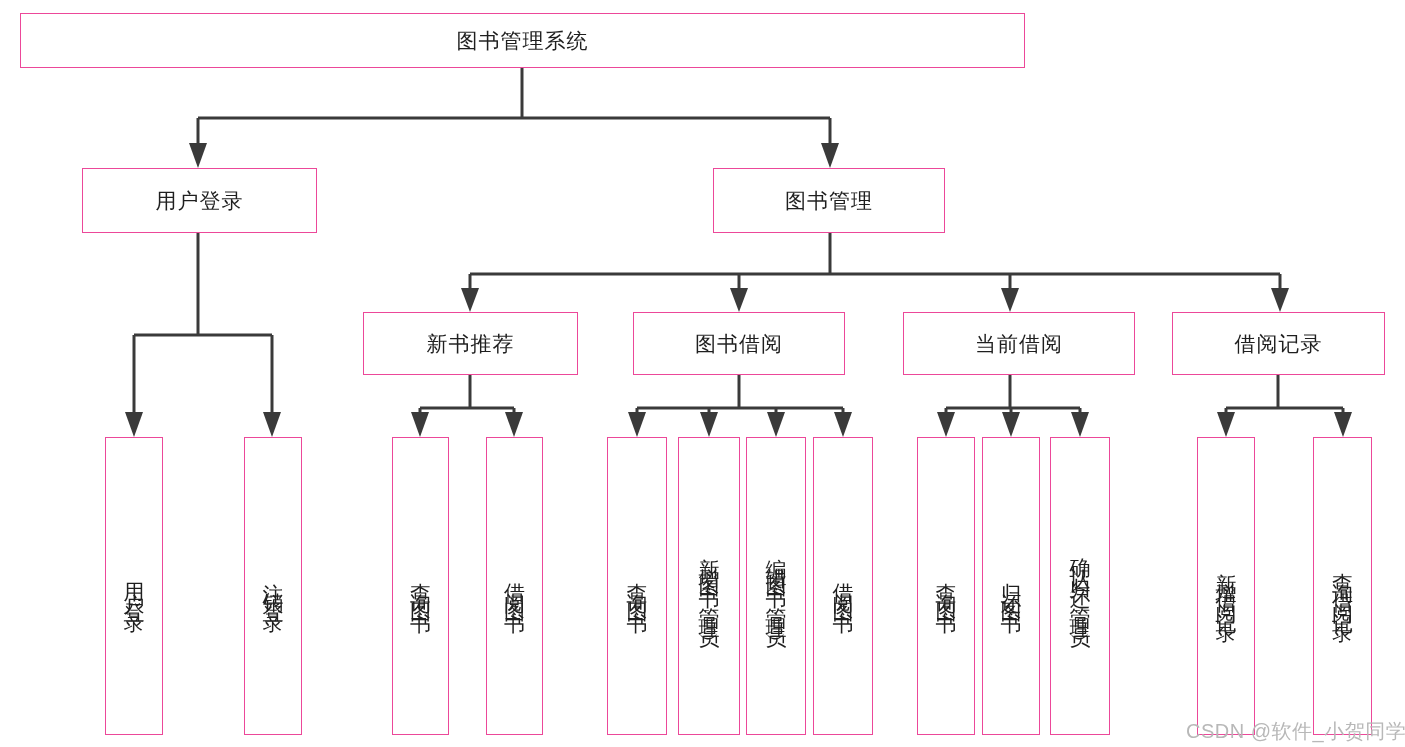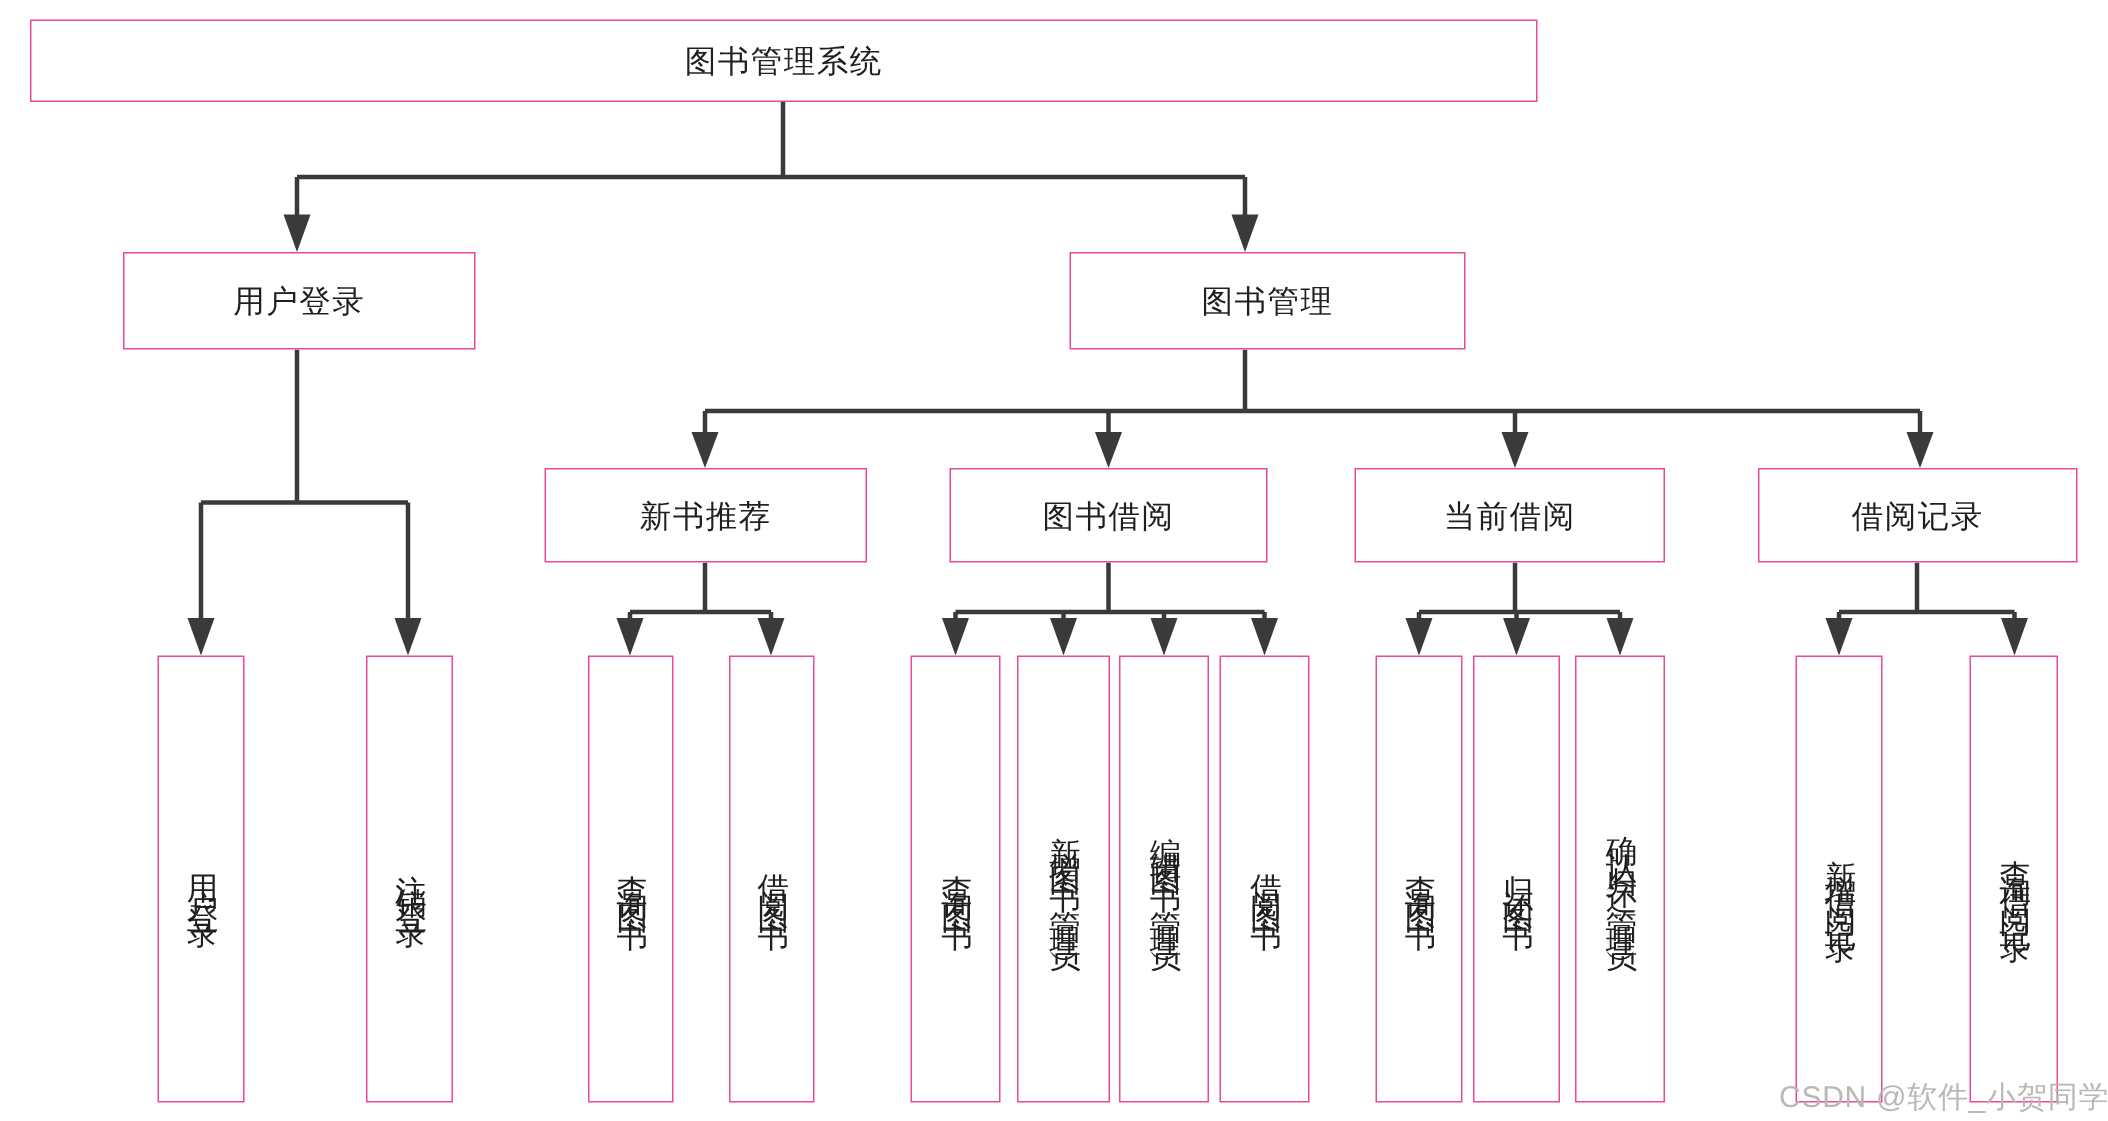--- a/index.html
+++ b/index.html
@@ -31,24 +31,24 @@
   .vbox span {
     writing-mode: vertical-rl;
     text-orientation: mixed;
     font-size: 21px;
     letter-spacing: 10px;
     white-space: nowrap;
   }
   
   .n-root          { left: 20px;   top: 13px;  width: 1005px; height: 55px; }
   .n-user-login    { left: 82px;   top: 168px; width: 235px;  height: 65px; }
-  .n-book-mgmt     { left: 713px;  top: 168px; width: 264px;  height: 65px; }
+  .n-book-mgmt     { left: 713px;  top: 168px; width: 232px;  height: 65px; }
   .n-new-book-rec  { left: 363px;  top: 312px; width: 215px;  height: 63px; }
   .n-book-borrow   { left: 633px;  top: 312px; width: 212px;  height: 63px; }
-  .n-cur-borrow    { left: 903px;  top: 312px; width: 207px;  height: 63px; }
+  .n-cur-borrow    { left: 903px;  top: 312px; width: 232px;  height: 63px; }
   .n-borrow-rec    { left: 1172px; top: 312px; width: 213px;  height: 63px; }
   
   .leaf            { top: 437px; height: 298px; }
   .n-leaf-user-login { left: 105px;  width: 58px; }
   .n-leaf-logout     { left: 244px;  width: 58px; }
   .n-rec-query       { left: 392px;  width: 57px; }
   .n-rec-borrow      { left: 486px;  width: 57px; }
   .n-bb-query        { left: 607px;  width: 60px; }
   .n-bb-add          { left: 678px;  width: 62px; }
   .n-bb-edit         { left: 746px;  width: 60px; }

